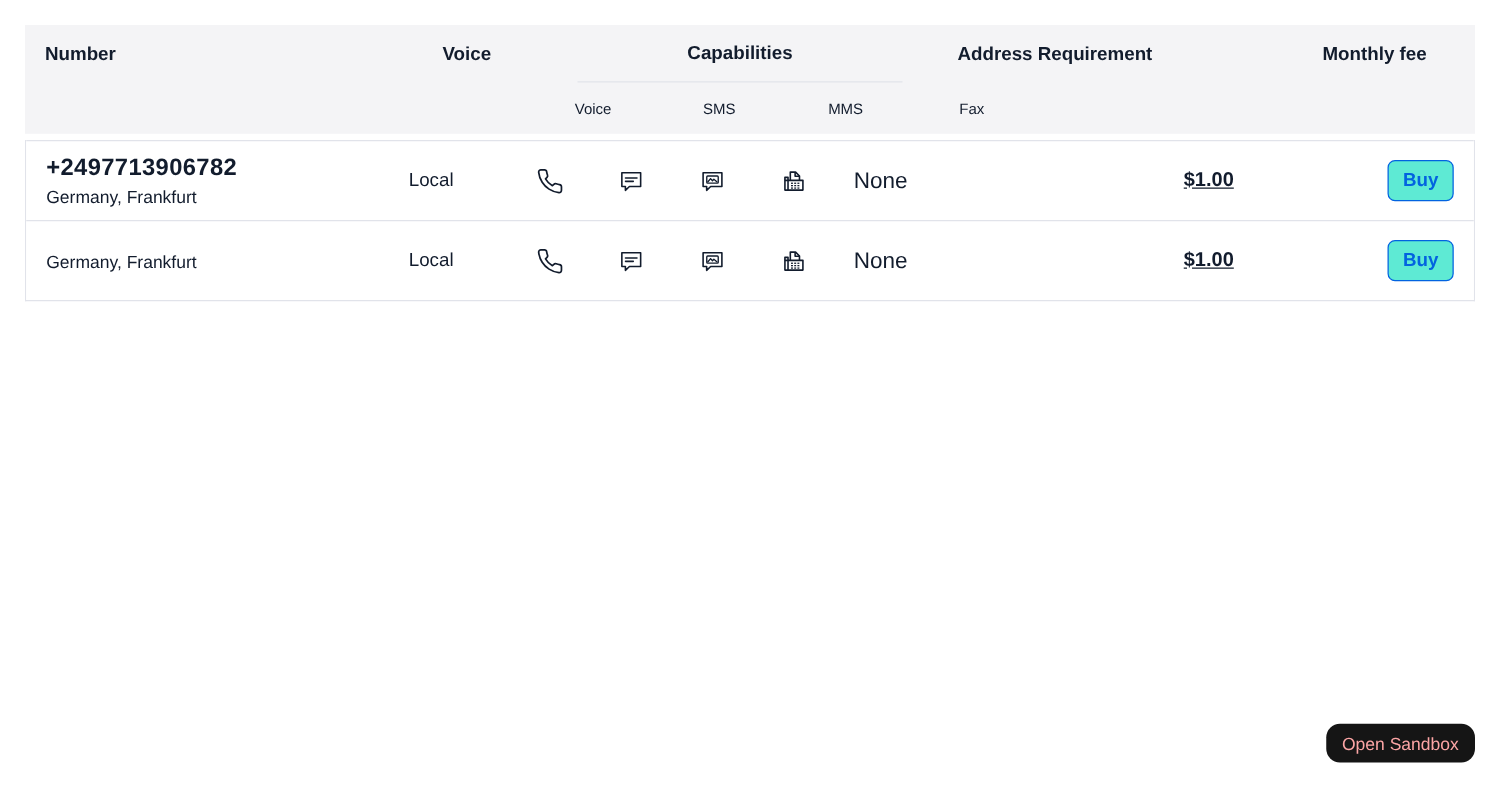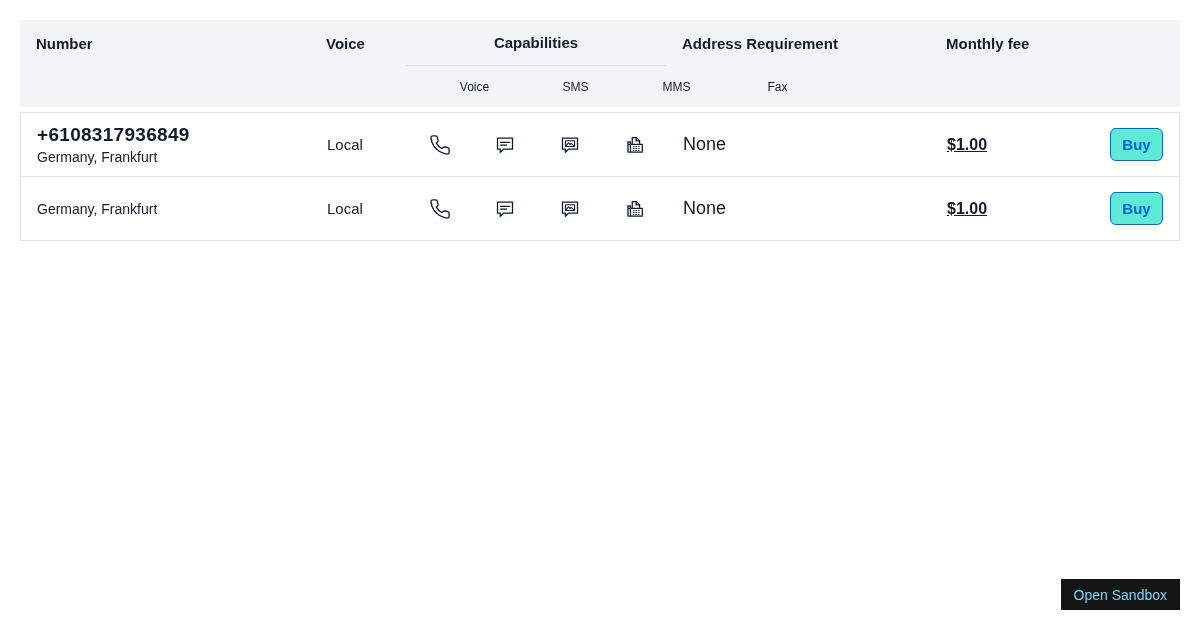--- a/index.html
+++ b/index.html
@@ -9,21 +9,21 @@
     background:#ffffff; color:#121C2D;
     font-family:"Liberation Sans", sans-serif;
   }
   .numbers-table { position:absolute; left:20px; top:20px; width:1160px; }
 
   .grid-cols {
     display:grid;
     grid-template-columns:306px 80px 260px 264px 130px 120px;
   }
   .thead { background:#F4F4F6; }
-  .thead-row1 { height:46px; align-items:center; font-size:15px; font-weight:700; }
+  .thead-row1 { height:46px; align-items:center; font-size:15px; font-weight:700;gap:28px; }
   .th-number { padding-left:16px; }
   .th-capabilities { text-align:right; align-self:stretch; display:flex; align-items:center; justify-content:center; border-bottom:1px solid #E1E3EA; }
   .thead-row2 { height:41px; display:grid; grid-template-columns:386px 65px 65px 65px 65px 1fr; align-items:center; font-size:12px;gap:36px; }
   .sub-th { text-align:center; }
 
   .tbody { margin-top:5px; border:1px solid #E1E3EA; border-top:none; }
   .row { height:64px; align-items:center; border-top:1px solid #E1E3EA; background:#fff; }
   .cell-number { padding-left:16px; display:flex; flex-direction:column; gap:3px; }
   .phone-number { font-size:19px; font-weight:700; letter-spacing:0.3px; }
   .number-location { font-size:14px; }
@@ -36,21 +36,21 @@
   .cell-buy { display:flex; justify-content:flex-end; padding-right:18px; }
   .buy-btn {
     width:53px; height:33px; display:flex; align-items:center; justify-content:center;
     background:#5eead4; border:1px solid #0263E0; border-radius:6px;
     color:#0263E0; font-size:15px; font-weight:700; cursor:pointer;
     font-family:"Liberation Sans", sans-serif;
   }
   .sandbox-btn {
     position:absolute; right:20px; bottom:20px; height:31px;
     display:flex; align-items:center; padding:0 13px;
-    background:#151515; color:#7dd3fc; border:none; border-radius:0;
+    background:#151515; color:#fca5a5; border:none; border-radius:11px;
     font-size:14px; cursor:pointer; font-family:"Liberation Sans", sans-serif;
   }
 </style>
 </head>
 <body>
 
 <div class="page">
 
   <div class="numbers-table">
 
@@ -70,21 +70,21 @@
         <div class="sub-th">MMS</div>
         <div class="sub-th">Fax</div>
         <div></div>
       </div>
     </div>
 
     <div class="tbody">
 
       <div class="grid-cols row">
         <div class="cell-number">
-          <span class="phone-number">+6108317936849</span>
+          <span class="phone-number">+2497713906782</span>
           <span class="number-location">Germany, Frankfurt</span>
         </div>
         <div class="cell-type">Local</div>
         <div class="cell-caps">
           <span class="cap-icon">
             <svg viewBox="0 0 24 24" fill="none" stroke="currentColor" stroke-width="1.5" stroke-linecap="round" stroke-linejoin="round">
                 <path d="M22 16.92v3a2 2 0 0 1-2.18 2 19.79 19.79 0 0 1-8.63-3.07 19.5 19.5 0 0 1-6-6 19.79 19.79 0 0 1-3.07-8.67A2 2 0 0 1 4.11 2h3a2 2 0 0 1 2 1.72 12.84 12.84 0 0 0 .7 2.81 2 2 0 0 1-.45 2.11L8.09 9.91a16 16 0 0 0 6 6l1.27-1.27a2 2 0 0 1 2.11-.45 12.84 12.84 0 0 0 2.81.7A2 2 0 0 1 22 16.92z"></path>
               </svg>
           </span>
           <span class="cap-icon">

